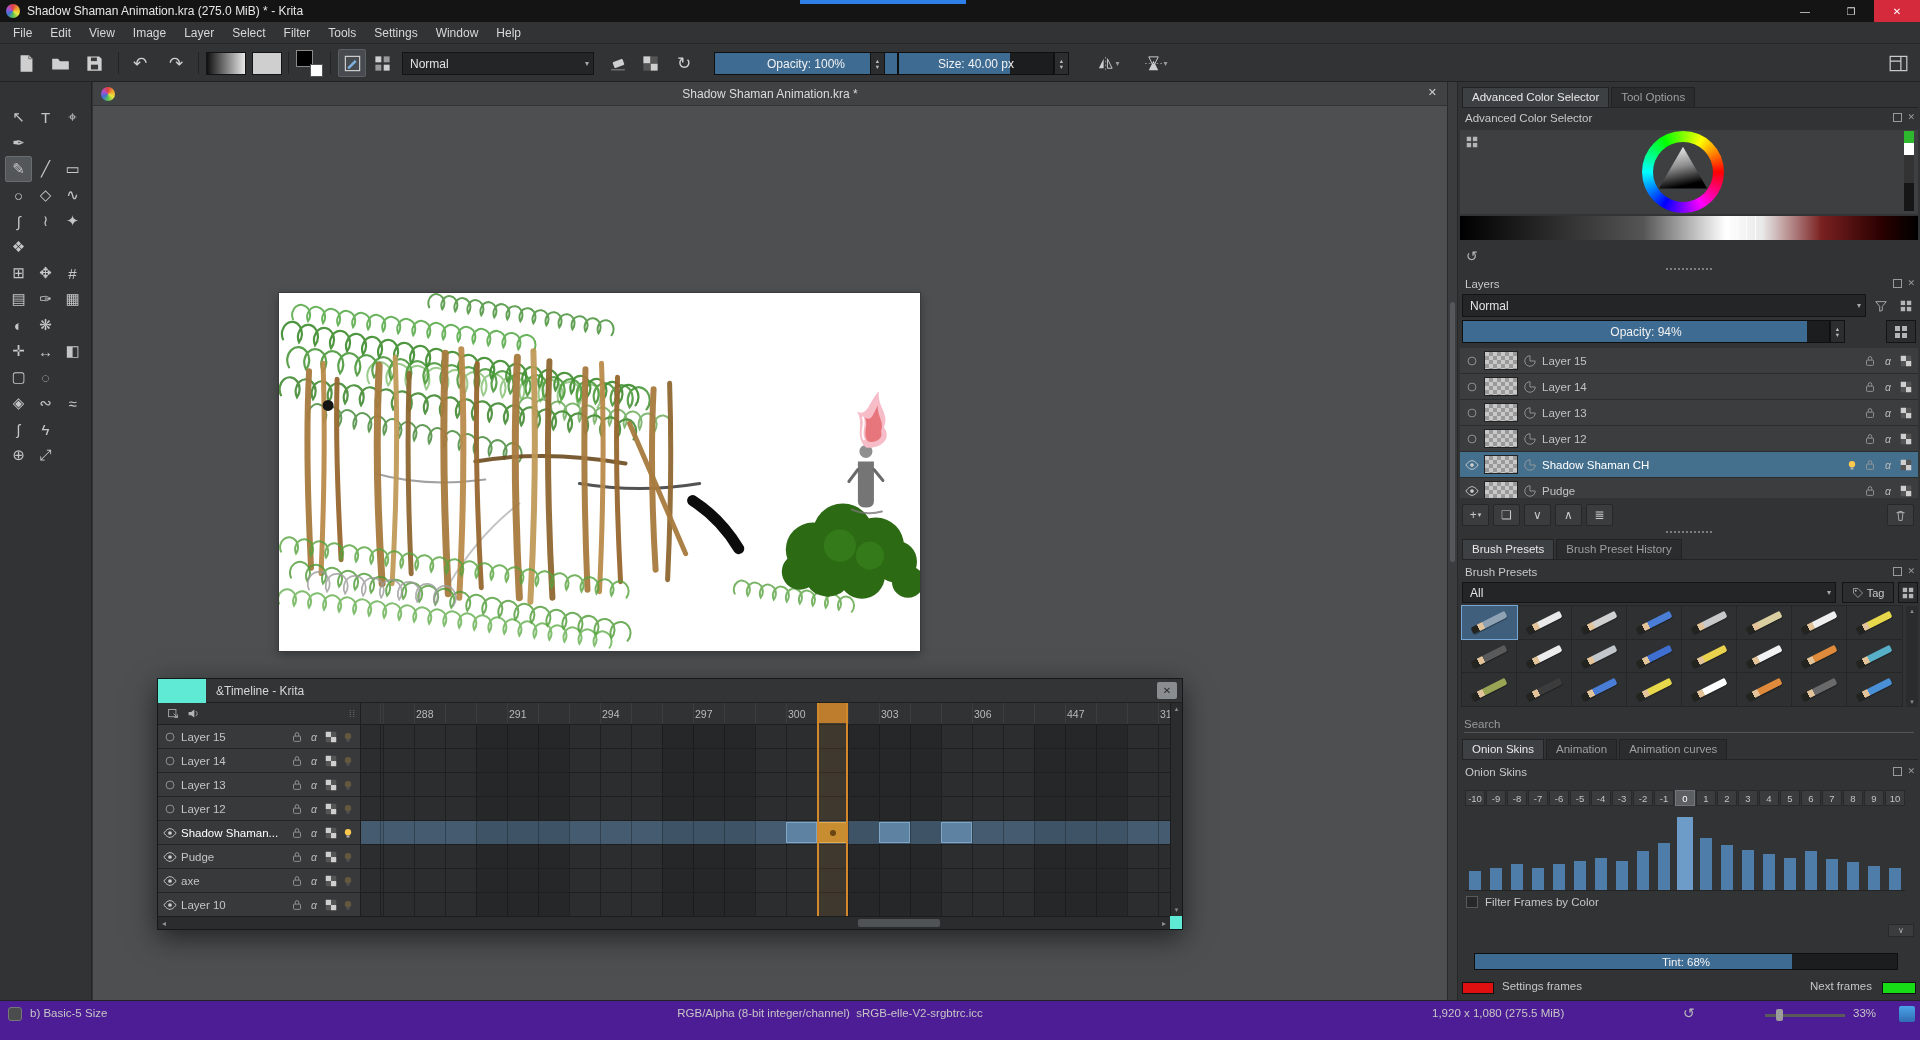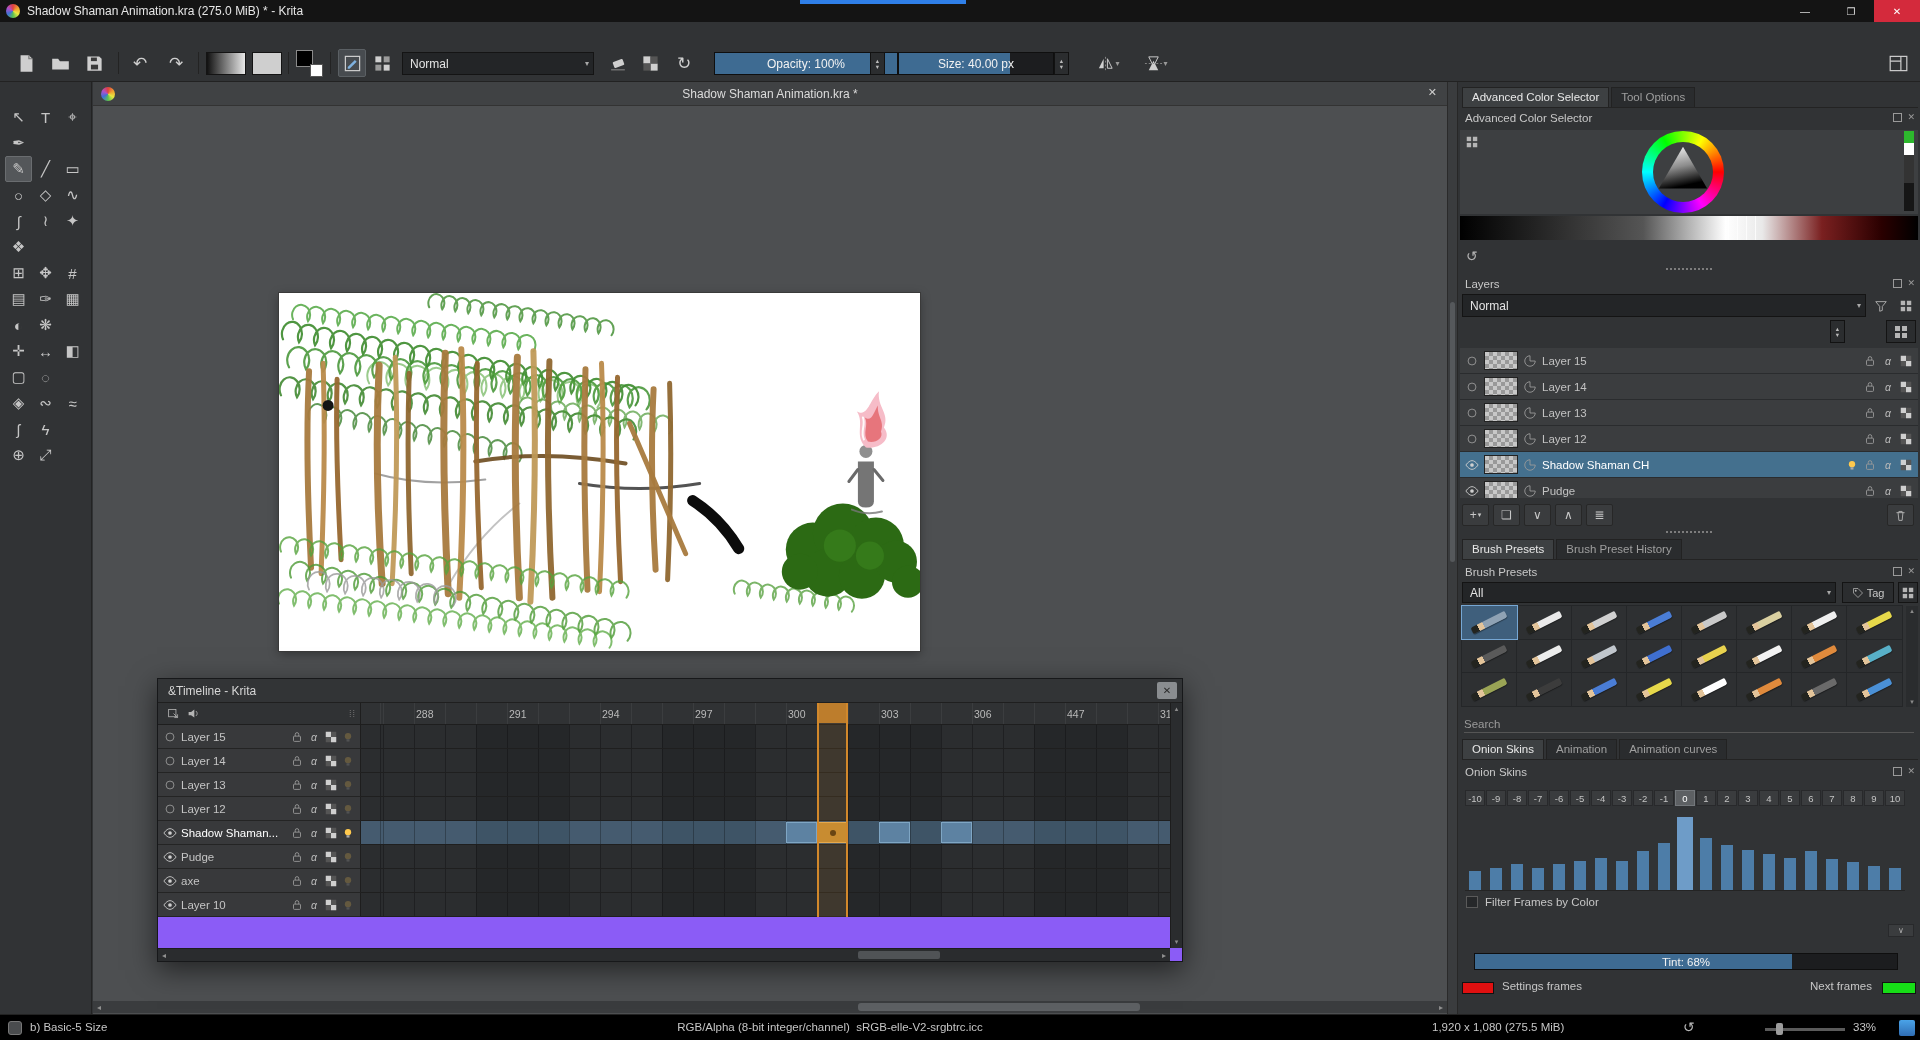--- a/index.html
+++ b/index.html
@@ -172,22 +172,22 @@
   #tint-slider{left:16px;top:871px;width:424px;height:17px;}
   #tint-slider .lbl{font-size:11.5px;}
   #frames-row{position:absolute;left:4px;right:4px;top:898px;height:16px;font-size:11.5px;
     color:#c6c6c6;}
   #prev-swatch{position:absolute;left:0;top:2px;width:32px;height:12px;border:1px solid #111;}
   #prev-label{position:absolute;left:40px;top:0;}
   #next-swatch{position:absolute;right:0;top:2px;width:34px;height:12px;border:1px solid #111;}
   #next-label{position:absolute;right:44px;top:0;}
 
   
-  #timeline{position:absolute;left:157px;top:678px;width:1026px;height:284px;background:#8b5cf6;
-    border:1px solid #17181a;box-shadow:0 8px 26px rgba(0,0,0,.55);z-index:10;}
+  #timeline{position:absolute;left:157px;top:678px;width:1026px;height:252px;background:#5eead4;
+    border:1px solid #17181a;box-shadow:0 8px 26px rgba(0,0,0,.55);z-index:10;padding-left:48px;}
   #tl-titlebar{height:24px;background:#323436;border-bottom:1px solid #1f1f1f;display:flex;
     align-items:center;padding:0 10px;font-size:12px;color:#d6d6d6;position:relative;}
   #tl-close{position:absolute;right:5px;top:3px;width:20px;height:17px;background:#8a8d90;
     color:#2a2a2a;font-size:10px;display:flex;align-items:center;justify-content:center;
     border-radius:2px;}
   #tl-header{position:absolute;left:0;top:24px;right:12px;height:22px;background:#303234;
     border-bottom:1px solid #1e1e1e;}
   #tl-header-names{position:absolute;left:0;top:0;bottom:0;width:203px;border-right:1px solid #1e1e1e;
     display:flex;align-items:center;gap:6px;padding-left:8px;}
   #tl-header-names .licon svg{width:13px;height:13px;}
@@ -216,21 +216,21 @@
   #tl-playhead .chip{position:absolute;left:0;right:0;top:0;height:20px;background:rgba(210,136,43,.85);}
   #tl-hscroll{position:absolute;left:0;right:12px;bottom:0;height:13px;background:#2a2c2e;
     border-top:1px solid #1d1d1d;}
   #tl-hscroll .thumb{position:absolute;left:700px;width:82px;top:2px;bottom:2px;background:#505356;
     border-radius:2px;}
   #tl-vscroll{position:absolute;right:0;top:24px;bottom:13px;width:12px;background:#2a2c2e;
     border-left:1px solid #1d1d1d;display:flex;flex-direction:column;justify-content:space-between;
     align-items:center;font-size:7px;color:#8a8a8a;padding:2px 0;}
 
   
-  #statusbar{position:absolute;left:0;right:0;bottom:0;height:26px;background:#000000;
+  #statusbar{position:absolute;left:0;right:0;bottom:0;height:40px;background:#4c1d95;
     border-top:1px solid #222;font-size:11.5px;color:#c6c6c6;}
   #sb-preset-icon{position:absolute;left:8px;top:6px;width:14px;height:14px;border:1px solid #777;
     border-radius:3px;background:#4a4c4e;}
   #sb-brush{position:absolute;left:30px;top:6px;}
   #sb-profile{position:absolute;left:500px;width:660px;top:6px;text-align:center;white-space:pre;}
   #sb-size{position:absolute;left:1432px;top:6px;}
   #sb-reset-zoom{position:absolute;left:1683px;top:4px;font-size:14px;color:#b8b8b8;}
   #sb-zoom-track{position:absolute;left:1765px;top:13px;width:80px;height:3px;background:#5a5a5a;}
   #sb-zoom-handle{position:absolute;left:1776px;top:8px;width:7px;height:12px;background:#9c9c9c;
     border-radius:2px;}
@@ -247,20 +247,33 @@
     <span id="app-icon"></span>
     <span>Shadow Shaman Animation.kra (275.0 MiB) * - Krita</span>
     <div id="taskbar-sliver"></div>
     <div id="win-controls">
       <div class="win-btn">—</div>
       <div class="win-btn">❐</div>
       <div class="win-btn close">✕</div>
     </div>
   </div>
 
+  <div id="menubar">
+      <span class="menu-item">File</span>
+      <span class="menu-item">Edit</span>
+      <span class="menu-item">View</span>
+      <span class="menu-item">Image</span>
+      <span class="menu-item">Layer</span>
+      <span class="menu-item">Select</span>
+      <span class="menu-item">Filter</span>
+      <span class="menu-item">Tools</span>
+      <span class="menu-item">Settings</span>
+      <span class="menu-item">Window</span>
+      <span class="menu-item">Help</span>
+    </div>
 
   <div id="toolbar">
     <div class="tbtn" style="left:12px">
         <span style="display: inline-flex; align-items: center; justify-content: center;">
           <svg viewBox="0 0 16 16" width="16" height="16">
             <path d="M3 1h7l3 3v11H3z" fill="#cfcfcf"></path>
             <path d="M10 1v3h3" fill="none" stroke="#777"></path>
           </svg>
         </span>
       </div>
@@ -575,20 +588,24 @@
           <span style="display: inline-flex; align-items: center; justify-content: center;">
             <svg viewBox="0 0 16 16" width="16" height="16">
               <rect x="2" y="2" width="5" height="5" fill="#b5b5b5"></rect>
               <rect x="9" y="2" width="5" height="5" fill="#b5b5b5"></rect>
               <rect x="2" y="9" width="5" height="5" fill="#b5b5b5"></rect>
               <rect x="9" y="9" width="5" height="5" fill="#b5b5b5"></rect>
             </svg>
           </span>
         </div>
 
+      <div class="kslider" id="lp-opacity" style="top:238px;height:23px">
+        <div class="fill" style="width: 94%;"></div>
+        <div class="lbl">Opacity:  94%</div>
+      </div>
       <div class="spin" id="lp-opacity-spin" style="top:238px">
           <span>▴</span>
           <span>▾</span>
         </div>
       <div id="lp-props">
           <span style="display: inline-flex; align-items: center; justify-content: center;">
             <svg viewBox="0 0 16 16" width="16" height="16">
               <rect x="2" y="2" width="5" height="5" fill="#b5b5b5"></rect>
               <rect x="9" y="2" width="5" height="5" fill="#b5b5b5"></rect>
               <rect x="2" y="9" width="5" height="5" fill="#b5b5b5"></rect>

